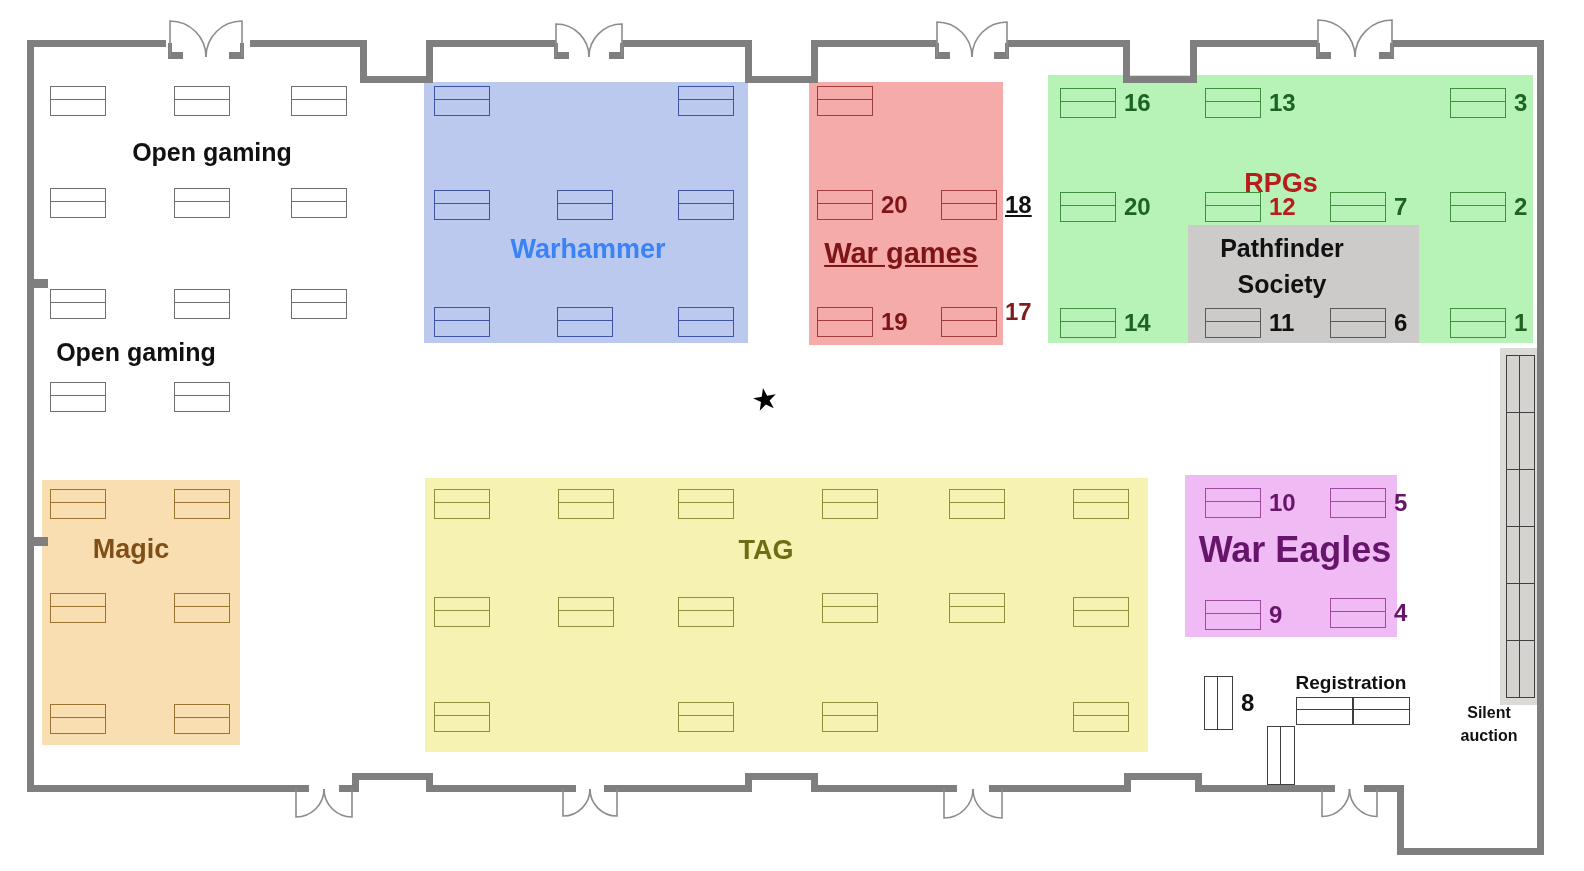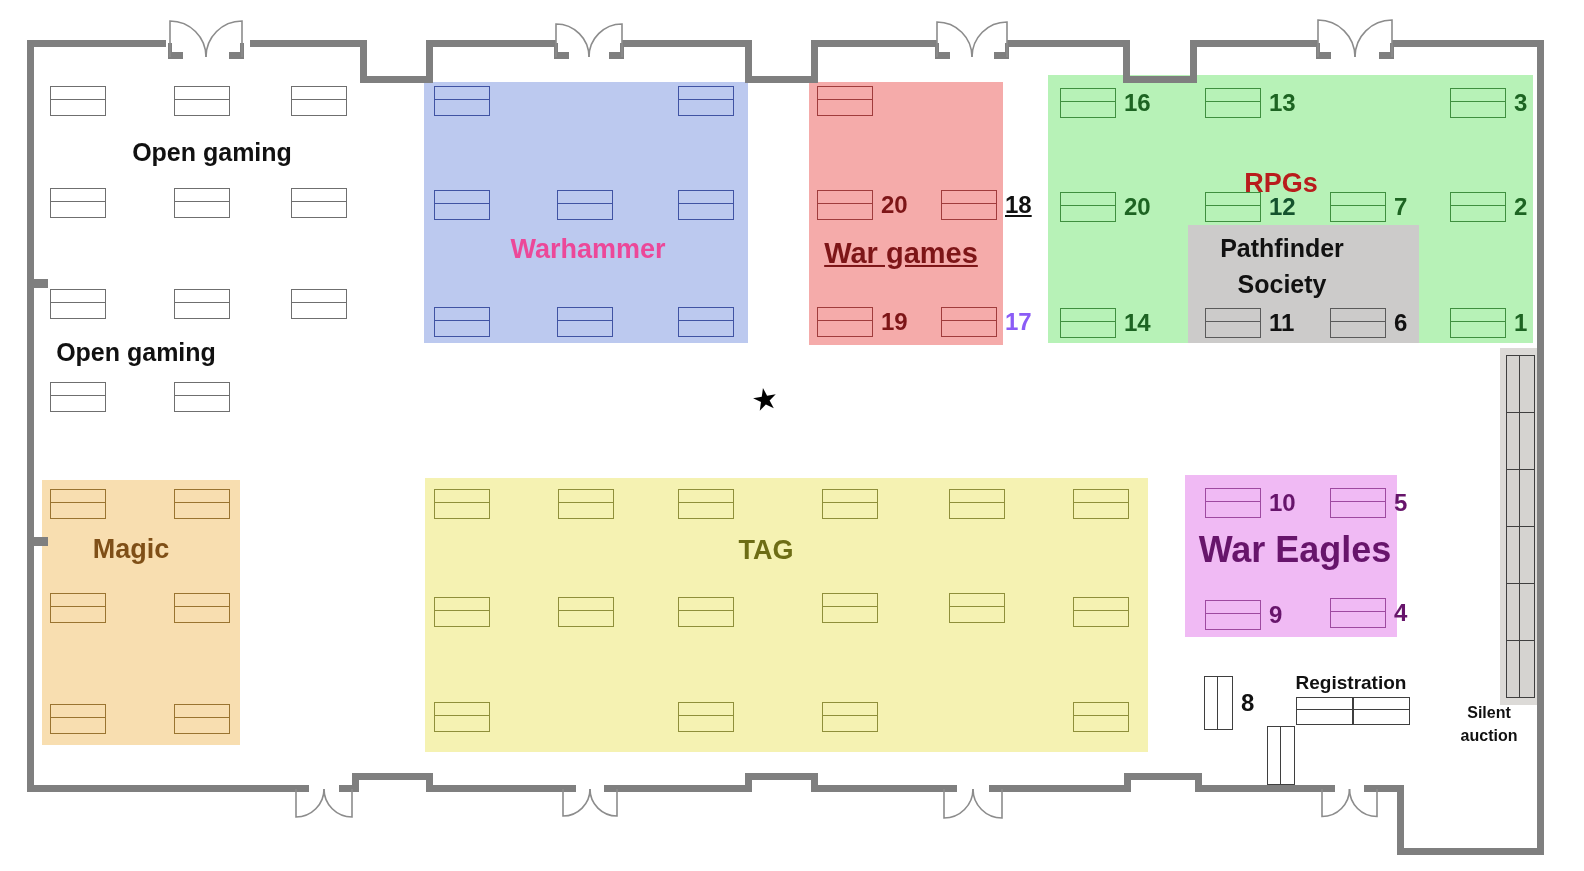--- a/index.html
+++ b/index.html
@@ -102,41 +102,41 @@
         <div class="mid"></div>
       </div>
       <span class="num" style="left: 1005px; top: 205px; color: rgb(17, 17, 17); text-decoration: underline;">18</span>
       <div class="table h" style="left: 817px; top: 307px; width: 56px; height: 30px; color: rgb(160, 60, 60); background: transparent;">
         <div class="mid"></div>
       </div>
       <span class="num" style="left: 881px; top: 322px; color: rgb(125, 21, 23);">19</span>
       <div class="table h" style="left: 941px; top: 307px; width: 56px; height: 30px; color: rgb(160, 60, 60); background: transparent;">
         <div class="mid"></div>
       </div>
-      <span class="num" style="left: 1005px; top: 322px; color: #8b5cf6;">17</span>
+      <span class="num" style="left: 1005px; top: 312px; color: #7f1d1d;">17</span>
       <div class="table h" style="left: 1060px; top: 88px; width: 56px; height: 30px; color: rgb(63, 143, 63); background: transparent;">
         <div class="mid"></div>
       </div>
       <span class="num" style="left: 1124px; top: 103px; color: rgb(29, 100, 34);">16</span>
       <div class="table h" style="left: 1205px; top: 88px; width: 56px; height: 30px; color: rgb(63, 143, 63); background: transparent;">
         <div class="mid"></div>
       </div>
       <span class="num" style="left: 1269px; top: 103px; color: rgb(29, 100, 34);">13</span>
       <div class="table h" style="left: 1450px; top: 88px; width: 56px; height: 30px; color: rgb(63, 143, 63); background: transparent;">
         <div class="mid"></div>
       </div>
       <span class="num" style="left: 1514px; top: 103px; color: rgb(29, 100, 34);">3</span>
       <div class="table h" style="left: 1060px; top: 192px; width: 56px; height: 30px; color: rgb(63, 143, 63); background: transparent;">
         <div class="mid"></div>
       </div>
       <span class="num" style="left: 1124px; top: 207px; color: rgb(29, 100, 34);">20</span>
       <div class="table h" style="left: 1205px; top: 192px; width: 56px; height: 30px; color: rgb(63, 143, 63); background: transparent;">
         <div class="mid"></div>
       </div>
-      <span class="num" style="left: 1269px; top: 207px; color: #14532d;">12</span>
+      <span class="num" style="left: 1269px; top: 207px; color: #b91c1c;">12</span>
       <div class="table h" style="left: 1330px; top: 192px; width: 56px; height: 30px; color: rgb(63, 143, 63); background: transparent;">
         <div class="mid"></div>
       </div>
       <span class="num" style="left: 1394px; top: 207px; color: rgb(29, 100, 34);">7</span>
       <div class="table h" style="left: 1450px; top: 192px; width: 56px; height: 30px; color: rgb(63, 143, 63); background: transparent;">
         <div class="mid"></div>
       </div>
       <span class="num" style="left: 1514px; top: 207px; color: rgb(29, 100, 34);">2</span>
       <div class="table h" style="left: 1060px; top: 308px; width: 56px; height: 30px; color: rgb(63, 143, 63); background: transparent;">
         <div class="mid"></div>
@@ -264,21 +264,21 @@
       <div class="table v" style="left: 1506px; top: 583px; width: 29px; height: 58px; color: rgb(63, 63, 63); background: rgb(213, 211, 208);">
         <div class="mid"></div>
       </div>
       <div class="table v" style="left: 1506px; top: 640px; width: 29px; height: 58px; color: rgb(63, 63, 63); background: rgb(213, 211, 208);">
         <div class="mid"></div>
       </div>
     </div>
   <div id="labels-layer">
       <div class="zone-label" style="left: 212px; top: 152px; color: rgb(17, 17, 17); font-size: 25px;">Open gaming</div>
       <div class="zone-label" style="left: 136px; top: 352px; color: rgb(17, 17, 17); font-size: 25px;">Open gaming</div>
-      <div class="zone-label" style="left: 588px; top: 250px; color: #ec4899; font-size: 27px;">Warhammer</div>
+      <div class="zone-label" style="left: 588px; top: 250px; color: #3b82f6; font-size: 27px;">Warhammer</div>
       <div class="zone-label" style="left: 901px; top: 253px; color: rgb(125, 21, 23); font-size: 29px; text-decoration: underline;">War games</div>
       <div class="zone-label" style="left: 1281px; top: 156px; color: #b91c1c; font-size: 27px; margin-top: 28px;">RPGs</div>
       <div class="zone-label" style="left: 1282px; top: 266px; color: rgb(17, 17, 17); font-size: 25px;">
         <div>Pathfinder</div>
         <div>Society</div>
       </div>
       <div class="zone-label" style="left: 131px; top: 550px; color: rgb(127, 79, 23); font-size: 27px;">Magic</div>
       <div class="zone-label" style="left: 766px; top: 551px; color: rgb(109, 109, 21); font-size: 27px;">TAG</div>
       <div class="zone-label" style="left: 1295px; top: 550px; color: rgb(103, 21, 107); font-size: 36px;">War Eagles</div>
       <div class="zone-label" style="left: 1489px; top: 724px; color: rgb(17, 17, 17); font-size: 16px;">

